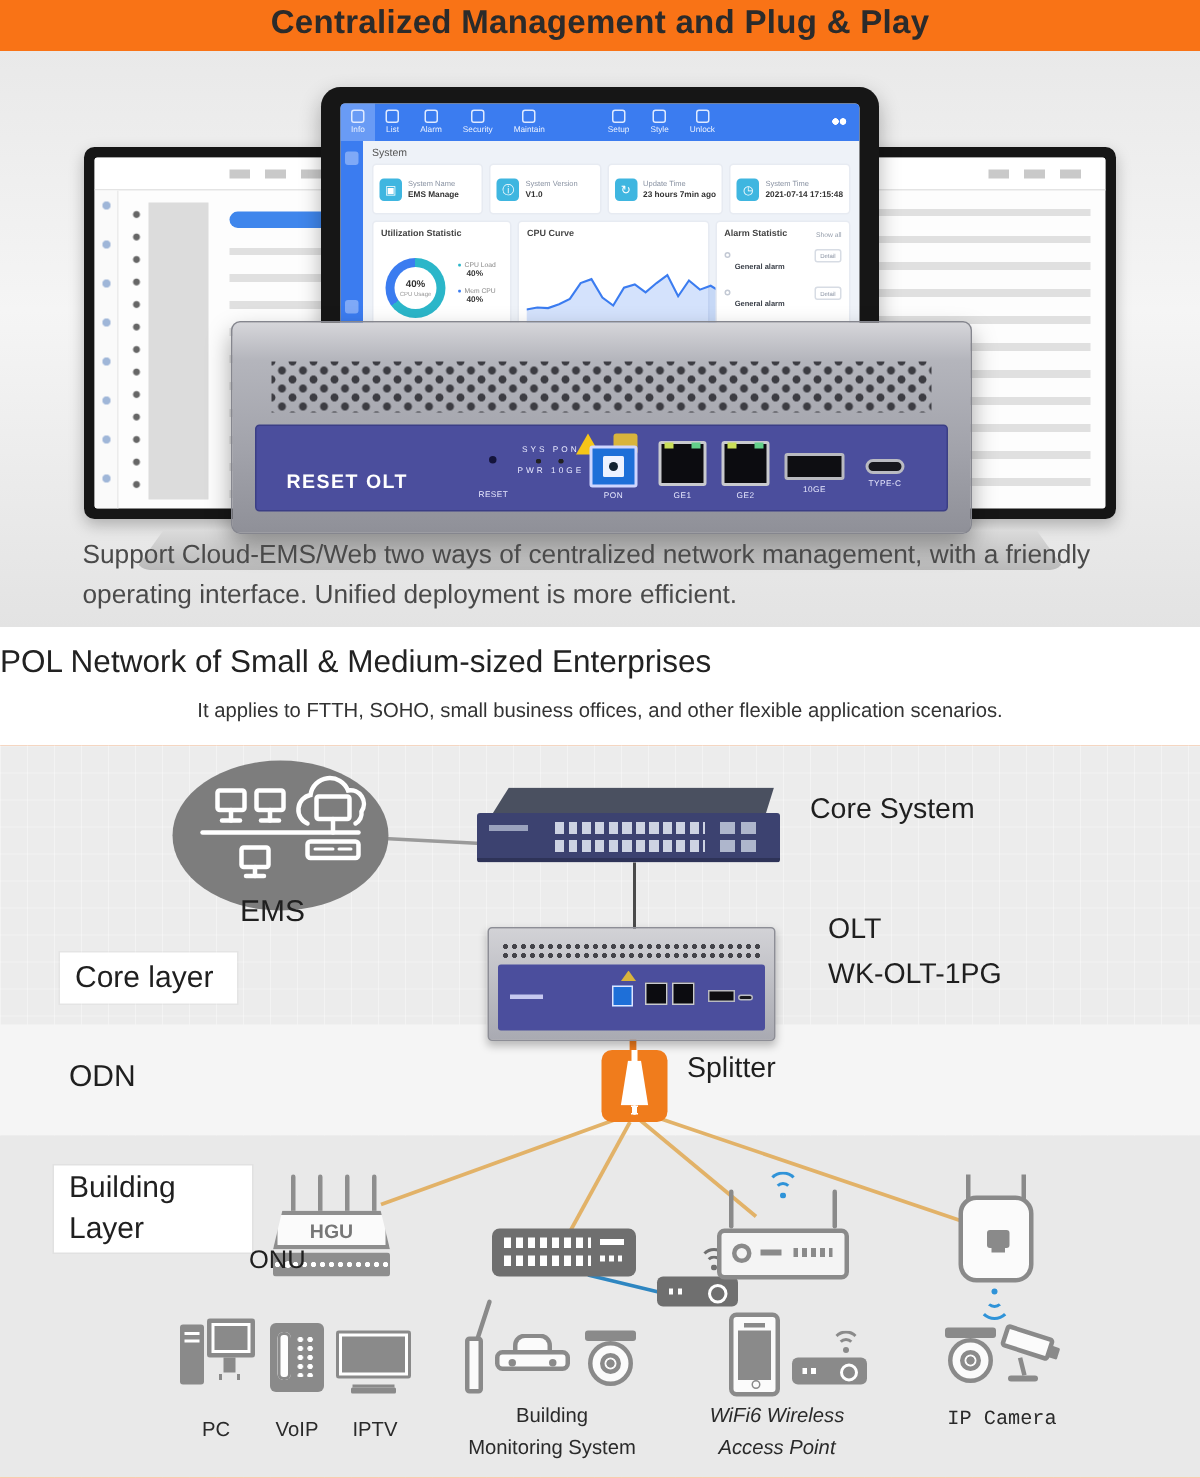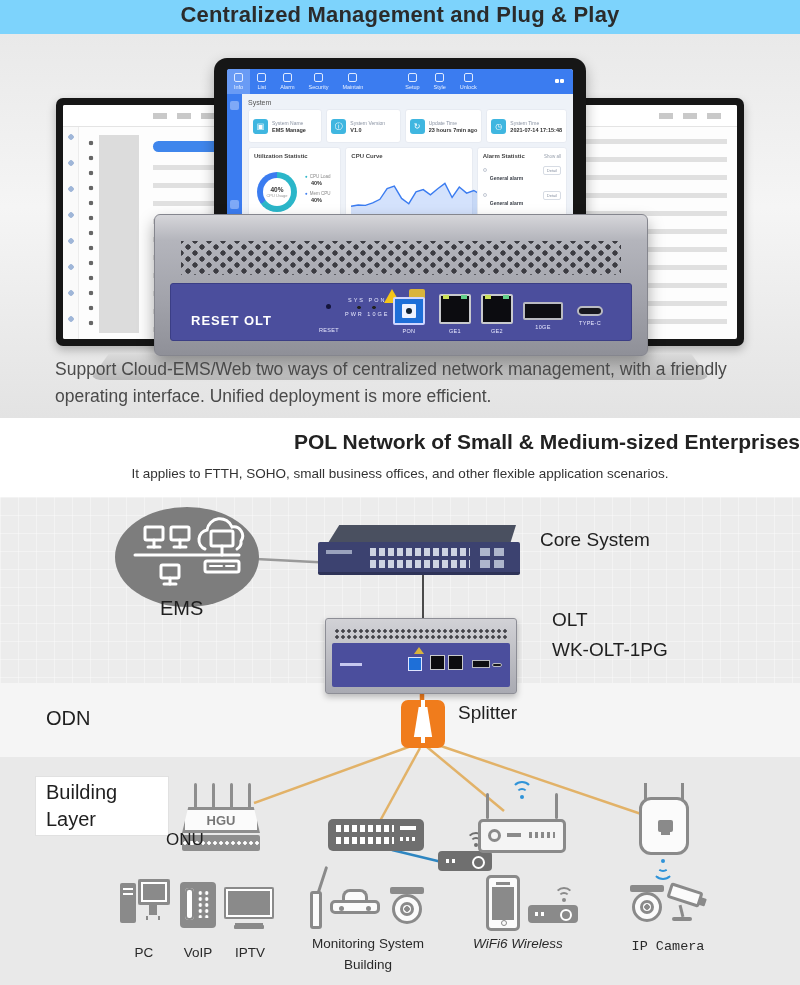--- a/index.html
+++ b/index.html
@@ -1,18 +1,18 @@
 <!DOCTYPE html>
 <html><head>
 <meta charset="utf-8">
 <style>
   * { margin:0; padding:0; box-sizing:border-box; }
   html,body { background:#fff; }
   body { font-family:"Liberation Sans", sans-serif; }
-  .canvas { position:relative; width:800px; height:985px; background:#7dd3fc; overflow:hidden; }
+  .canvas { position:relative; width:800px; height:985px; background:#f97316; overflow:hidden; }
 
   
   .main-title { position:absolute; top:2px; left:0; width:100%; text-align:center;
     font-size:22px; font-weight:bold; color:#2b2b2b; letter-spacing:.2px; }
 
   
   .hero { position:absolute; top:34px; left:0; width:800px; height:384px;
     background:linear-gradient(180deg,#e9e9e9 0%,#f5f5f5 45%,#e3e3e3 100%); }
 
   .monitor { position:absolute; top:64px; width:182px; height:248px; background:#161616;
@@ -119,21 +119,21 @@
   .port-ge::after { content:""; position:absolute; right:2px; top:-1px; width:6px; height:4px; background:#63d08a; }
   .ge1 { left:268px; } .ge2 { left:310px; }
   .port-sfp { position:absolute; left:352px; top:18px; width:40px; height:18px; background:#0e0e12; border:2px solid #b9bac0; border-radius:2px; }
   .typec { position:absolute; right:28px; top:22px; width:26px; height:10px; background:#17171d; border:2px solid #babbc2; border-radius:6px; }
 
   .hero-caption { position:absolute; left:55px; top:322px; width:700px; font-size:17.5px;
     color:#4a4a4a; line-height:1.55; z-index:4; }
 
   
   .band2 { position:absolute; top:418px; left:0; width:800px; height:79px; background:#fff; }
-  .sec-title { position:absolute; top:12px; width:100%; text-align:right; font-size:21px; font-weight:bold; color:#222; }
+  .sec-title { position:absolute; top:12px; width:100%; text-align:left; font-size:21px; font-weight:normal; color:#222; }
   .sec-sub { position:absolute; top:48px; width:100%; text-align:center; font-size:13.5px; color:#333; }
 
   
   .diagram { position:absolute; top:497px; left:0; width:800px; height:488px; background:#ececec;
     background-image:linear-gradient(rgba(255,255,255,.35) 1px,transparent 1px),linear-gradient(90deg,rgba(255,255,255,.35) 1px,transparent 1px);
     background-size:18px 18px; }
   .band-odn { position:absolute; top:186px; left:0; width:100%; height:74px; background:#f5f5f5; }
   .band-agg { position:absolute; top:260px; left:0; width:100%; height:228px; background:#e9e9e9; }
   .links { position:absolute; inset:0; z-index:1; pointer-events:none; }
   .dg { position:absolute; z-index:2; }
@@ -516,20 +516,23 @@
     <div class="dg core-switch">
       <div class="cs-top"></div>
       <div class="cs-front">
         <span class="cs-logo"></span>
         <span class="cs-ports"></span>
         <span class="cs-uplink"></span>
       </div>
     </div>
     <span class="dg-label lbl-core-switch">Core System</span>
 
+    <div class="layer-box core-layer-box">
+      <span>Core layer</span>
+    </div>
     <div class="dg olt-mini">
       <div class="om-vents"></div>
       <div class="om-face">
         <span class="om-warn"></span>
         <span class="om-name"></span>
         <span class="om-pon"></span>
         <span class="om-ge g1"></span>
         <span class="om-ge g2"></span>
         <span class="om-sfp"></span>
         <span class="om-tc"></span>
@@ -646,22 +649,23 @@
     <div class="dg bullet-ico">
       <span class="bullet-body"></span>
         <span class="bullet-mount"></span>
         <span class="bullet-base"></span>
     </div>
 
     <span class="ep-lbl lbl-pc">PC</span>
     <span class="ep-lbl lbl-voip">VoIP</span>
     <span class="ep-lbl lbl-iptv">IPTV</span>
     <span class="ep-lbl lbl-building">
+      <span style="display:block">Building</span>
       <span style="display:block">Monitoring System</span>
-      <span style="display:block">Building</span>
     </span>
     <span class="ep-lbl lbl-wifi6">
       <span style="display:block">WiFi6 Wireless</span>
+      <span style="display:block">Access Point</span>
     </span>
     <span class="ep-lbl lbl-ipcam">IP Camera</span>
   </div>
 
 </div>
 
 </body></html>

